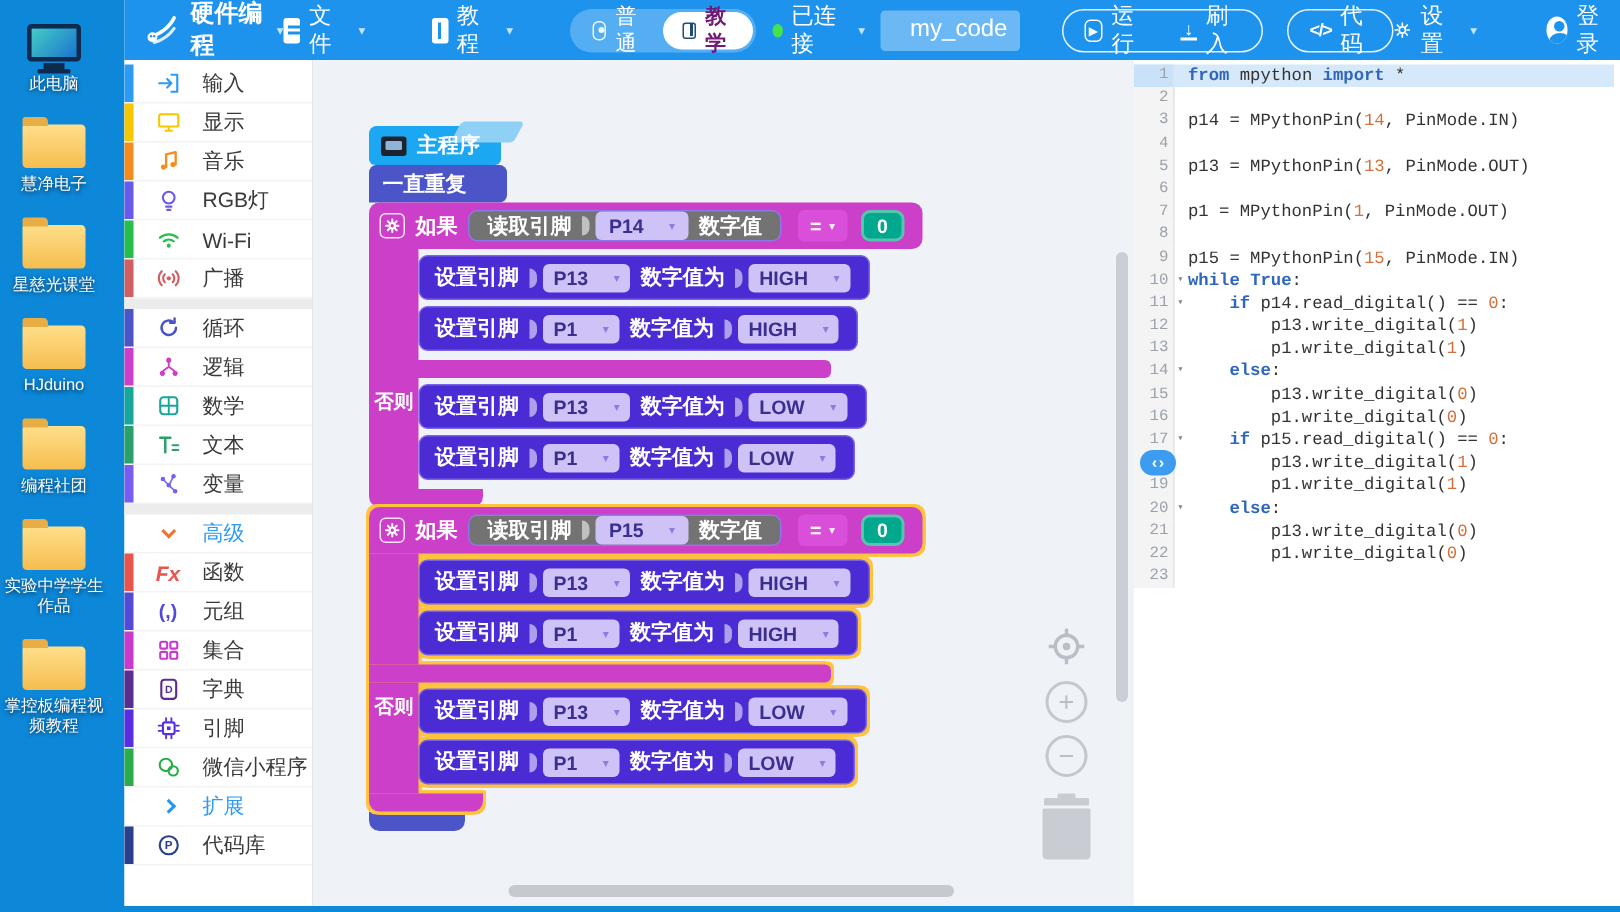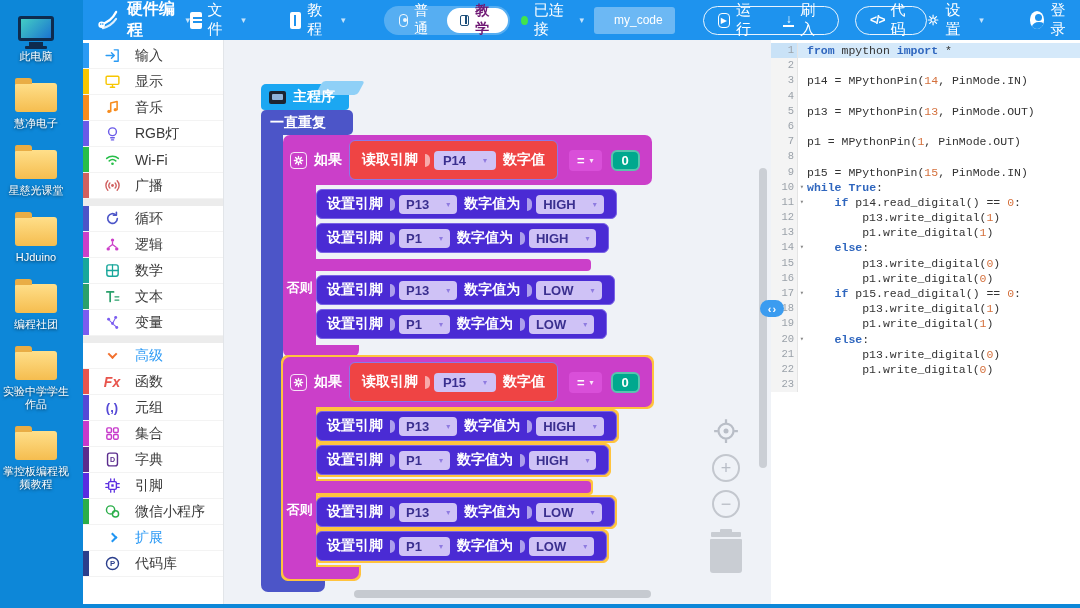--- a/index.html
+++ b/index.html
@@ -44,39 +44,39 @@
   .tog-opt { display:flex; align-items:center; gap:6px; padding:0 13px; font-size:14px; height:25px; }
   .tog-opt.sel { background:#fff; color:#701a75; border-radius:13px; font-weight:bold; }
   .tog-ico { width:13px; height:13px; border:1.5px solid rgba(255,255,255,.9); border-radius:4px; position:relative; }
   .tog-ico::after { content:""; position:absolute; left:3px; top:3px; width:4px; height:4px;
     border-radius:50%; background:rgba(255,255,255,.9); }
   .tog-book { width:13px; height:11px; border:1.5px solid #1d4e79; border-radius:2px; position:relative; }
   .tog-book::after { content:""; position:absolute; left:4.5px; top:0; width:1.5px; height:8px; background:#1d4e79; }
   .conn { display:flex; align-items:center; gap:6px; font-size:15px; }
   .conn-dot { width:9px; height:9px; border-radius:50%; background:#42E34C; }
   .fname { background:rgba(255,255,255,.35); border-radius:3px; height:27px; min-width:80px;
-    display:flex; align-items:center; padding:0 20px; font-size:12px; color:#fff; }
+    display:flex; align-items:center; padding:0 20px; font-size:16px; color:#fff; }
   .pillgroup,.pill { border:1px solid rgba(255,255,255,.9); border-radius:16px; height:29px;
     display:flex; align-items:center; gap:6px; padding:0 14px; font-size:15px; }
   .pillgroup .sep { width:14px; }
   .run-ico { width:15px; height:15px; border:1.5px solid #fff; border-radius:4px; font-size:8px;
     display:flex; align-items:center; justify-content:center; }
   .flash-ico { width:14px; text-align:center; border-bottom:2px solid #fff; font-size:12px; line-height:11px; font-weight:bold; }
   .code-ico { font-size:12px; font-weight:bold; letter-spacing:-1px; }
   .avatar { width:18px; height:18px; border-radius:50%; background:#fff; position:relative; overflow:hidden; }
   .avatar::before { content:""; position:absolute; left:5.5px; top:3px; width:7px; height:7px;
     border-radius:50%; background:#1E93EE; }
   .avatar::after { content:""; position:absolute; left:2px; top:11px; width:14px; height:10px;
     border-radius:50%; background:#1E93EE; }
 
   
   .main { display:flex; height:564px; }
 
   
-  .sidebar { width:141px; background:#fff; border-right:1px solid #E2E5E9; padding-top:3px; }
+  .sidebar { width:126px; background:#fff; border-right:1px solid #E2E5E9; padding-top:3px; }
   .sb-row { height:26px; display:flex; align-items:center; position:relative;
     border-bottom:1px solid #F3F3F3; cursor:pointer; }
   .sb-strip { position:absolute; left:0; top:0; width:6px; height:100%; }
   .sb-icon { width:28px; margin-left:15px; display:flex; justify-content:center; align-items:center; }
   .sb-chev { width:28px; margin-left:15px; display:flex; justify-content:center; align-items:center; }
   .chev { width:7px; height:7px; border-right:2.5px solid; border-bottom:2.5px solid; }
   .chev.down { transform:rotate(45deg) translate(-1px,-1px); }
   .chev.right { transform:rotate(-45deg); }
   .sb-label { margin-left:9px; font-size:14px; color:#3a3a3a; white-space:nowrap; }
   .sb-label.blue { color:#2E9BF5; }
@@ -88,42 +88,42 @@
   .blk-label { color:#fff; font-weight:bold; font-size:14px; white-space:nowrap; }
   .hat { position:relative; width:fit-content; background:#1BA7F2; border-radius:5px 8px 4px 4px;
     height:26px; display:flex; align-items:center; gap:7px; padding:0 14px 0 8px; z-index:1; }
   .hat::before { content:""; position:absolute; right:-12px; top:-3px; width:42px; height:14px;
     background:#8FD0F7; transform:skewX(-28deg); border-radius:3px; z-index:-1; }
   .hat-chip { width:17px; height:13px; background:#1d2430; border-radius:2px; position:relative; }
   .hat-chip::after { content:""; position:absolute; left:3px; top:3px; right:3px; bottom:4px;
     background:#8fb3d9; border-radius:1px; }
   .forever-head { width:92px; height:25px; background:#4C55C8; border-radius:5px 5px 5px 0;
     display:flex; align-items:center; padding-left:9px; }
-  .forever-mid { display:flex; }
+  .forever-mid { display:flex;flex-direction:column; }
   .forever-spine { width:22px; background:#4C55C8; }
   .forever-foot { width:64px; height:13px; background:#4C55C8; border-radius:0 0 7px 7px; }
 
   .ifblk { width:fit-content; }
   .ifblk.selected { filter:drop-shadow(2px 0 0 #FFC33E) drop-shadow(-2px 0 0 #FFC33E)
     drop-shadow(0 2px 0 #FFC33E) drop-shadow(0 -2px 0 #FFC33E); }
   .if-head { display:flex; align-items:center; gap:7px; background:#CB3FC9;
     border-radius:7px 7px 7px 0; padding:5px 12px 5px 7px; width:fit-content; }
   .gear { width:17px; height:17px; border:1.5px solid rgba(255,255,255,.85); border-radius:4px;
     display:flex; align-items:center; justify-content:center; }
   .if-mid { display:flex; }
   .if-spine { width:33px; background:#CB3FC9; flex-shrink:0; padding-top:7px; text-align:center; }
   .if-spine .blk-label { font-size:13px; }
   .stack { padding:4px 0 2px 0; display:flex; flex-direction:column; }
   .crossbar { height:12px; width:308px; background:#CB3FC9; border-radius:0 4px 4px 0; }
   .if-foot { width:76px; height:12px; background:#CB3FC9; border-radius:0 0 7px 7px; }
 
   .stmt { display:flex; align-items:center; gap:7px; background:#4A2BD4; border:1px solid #7A63E6;
     border-radius:6px; height:30px; padding:0 12px 0 10px; width:fit-content; margin-bottom:4px; }
-  .cond { display:flex; align-items:center; gap:7px; background:#ef4444; border:1px solid #8a79e8;
-    border-radius:6px; height:40px; padding:0 12px 0 12px; width:fit-content; }
+  .cond { display:flex; align-items:center; gap:7px; background:#737373; border:1px solid #8a79e8;
+    border-radius:6px; height:21px; padding:0 12px 0 12px; width:fit-content; }
   .notch { width:5px; height:13px; background:rgba(255,255,255,.55); border-radius:0 6px 6px 0; margin-right:-3px; }
   .field { background:#CFC2F6; color:#3A2F8F; border-radius:4px; padding:2px 7px; font-size:13px;
     font-weight:bold; display:flex; align-items:center; gap:17px; justify-content:center; min-width:36px; }
   .field .fcaret { font-size:8px; color:#8F7BE0; }
   .field.wide { min-width:62px; }
   .opbox { background:#D94FD9; color:#fff; border-radius:4px; padding:3px 8px; font-size:13px;
     font-weight:bold; display:flex; align-items:center; gap:5px; margin-left:4px; }
   .opbox .fcaret { font-size:8px; color:rgba(255,255,255,.85); }
   .valbox { background:#00A88E; border:2px solid #59C4AE; color:#fff; border-radius:6px;
     padding:1px 9px; font-size:13px; font-weight:bold; margin-left:2px; }

